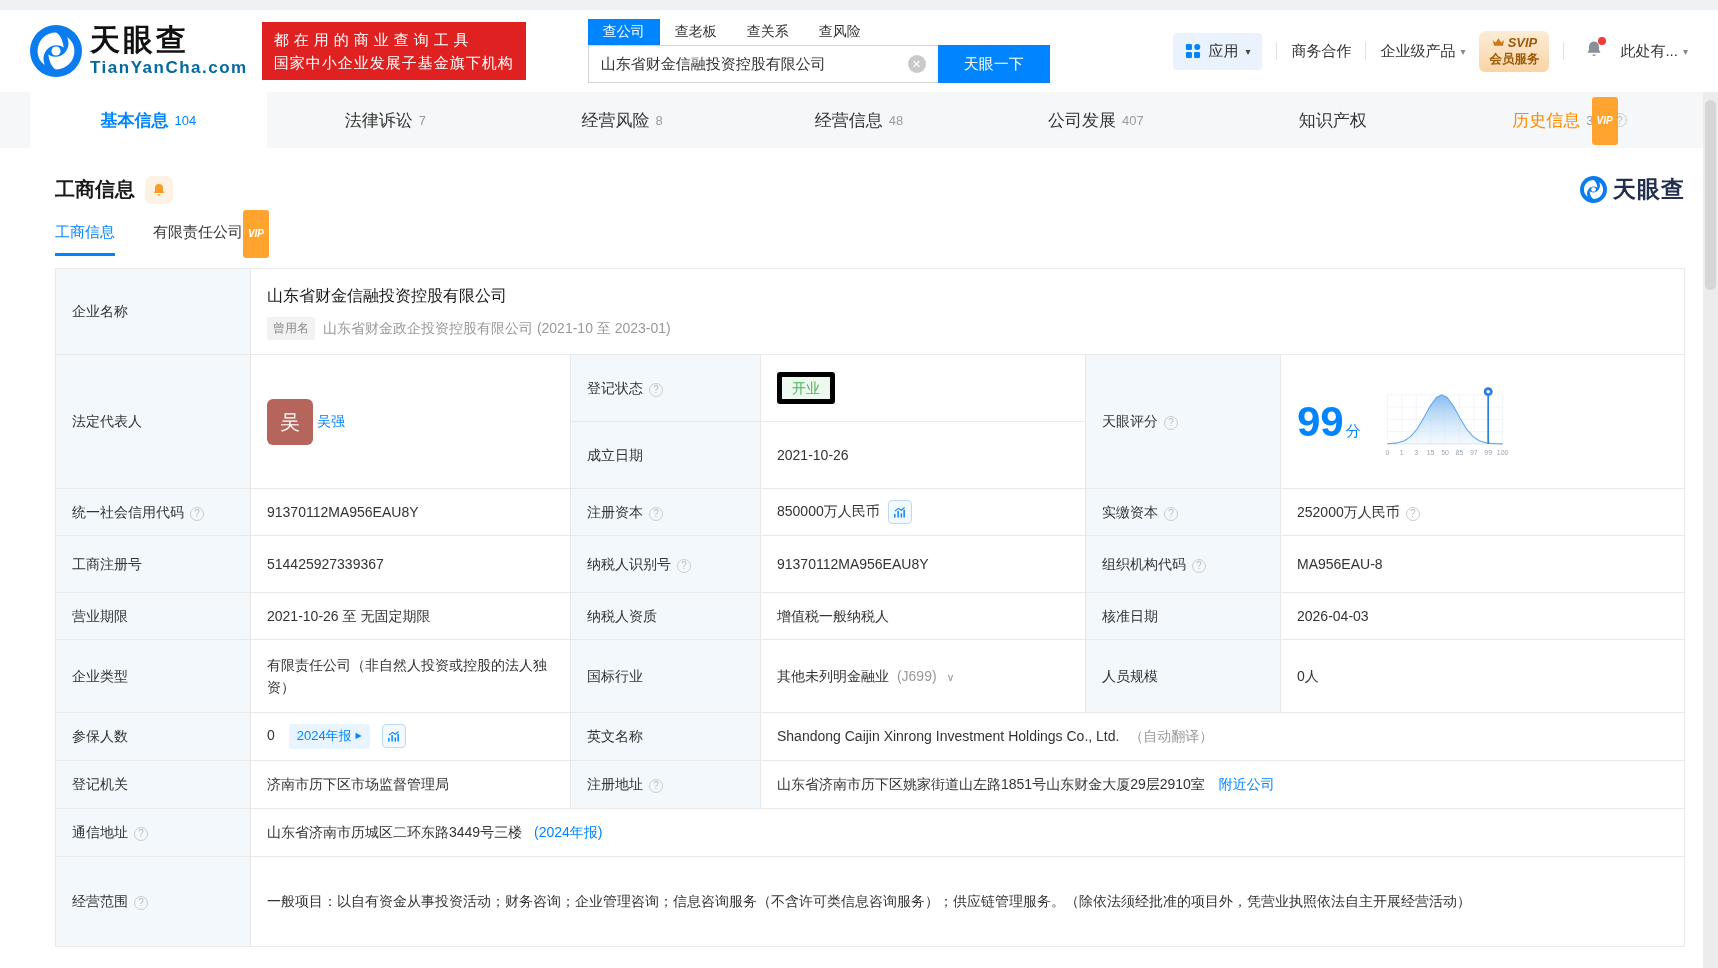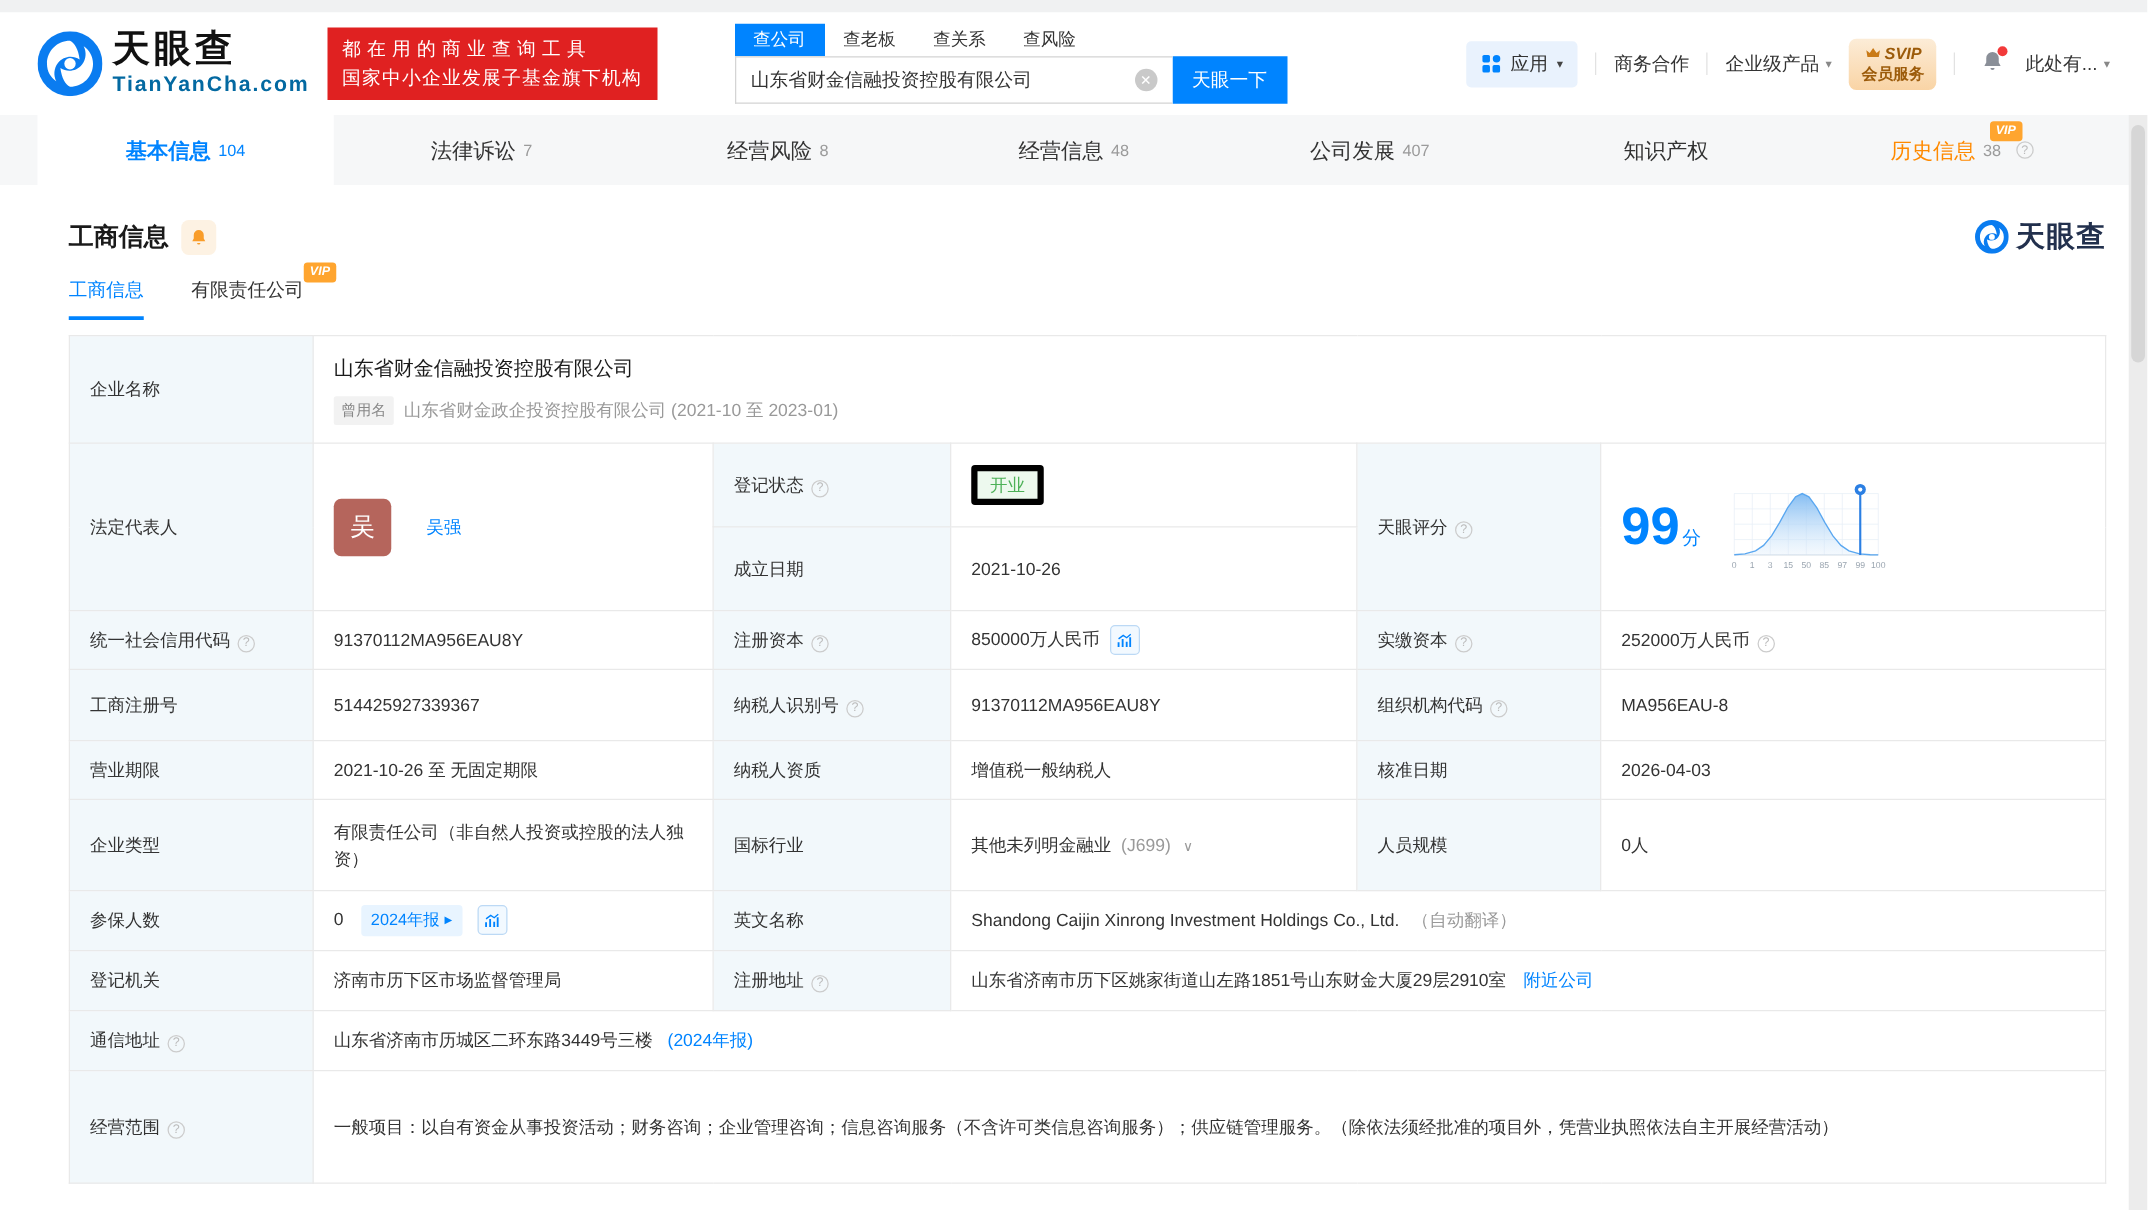--- a/index.html
+++ b/index.html
@@ -27,21 +27,21 @@
   .search-tab.active { background:#0084ff; color:#fff; }
   .search-row { display:flex; }
   .input-wrap { position:relative; }
   .search-input {
     width:350px; height:38px; border:1px solid #d4d4d4; border-right:none;
     padding:0 40px 0 12px; font-size:15px; color:#333; outline:none;
     font-family:"Liberation Sans","DejaVu Sans",sans-serif;
   }
   .clear-btn { position:absolute; right:12px; top:10px; width:18px; height:18px; border-radius:50%;
     background:#c9c9c9; color:#fff; font-size:11px; display:flex; align-items:center; justify-content:center; cursor:pointer; }
-  .search-btn { width:92px; height:38px; background:#0084ff; color:#fff; font-size:15px; border:none; cursor:pointer;
+  .search-btn { width:112px; height:38px; background:#0084ff; color:#fff; font-size:15px; border:none; cursor:pointer;
     font-family:Liberation Sans, sans-serif; }
 
   .nav { margin-left:auto; display:flex; align-items:center; }
   .apps-chip { display:flex; align-items:center; gap:7px; background:#e9f2fd; border-radius:4px; padding:9px 12px; font-size:15px; color:#333; cursor:pointer; }
   .caret { font-size:10px; color:#888; }
   .nav-divider { width:1px; height:18px; background:#e2e2e2; margin:0 14px; }
   .nav-item { font-size:15px; color:#333; cursor:pointer; display:flex; align-items:center; gap:5px; }
   .svip { margin-left:14px; background:linear-gradient(180deg,#fcecd7,#f9d4a5); border-radius:6px; padding:4px 10px; text-align:center; cursor:pointer; }
   .svip .s1 { font-size:13px; font-weight:bold; font-style:italic; color:#9c5b0a; display:flex; align-items:center; gap:3px; justify-content:center; }
   .svip .s2 { font-size:12.5px; font-weight:bold; color:#9c5b0a; margin-top:1px; }
@@ -49,21 +49,21 @@
   .bell-dot { position:absolute; top:-2px; right:-2px; width:8px; height:8px; border-radius:50%; background:#f23a3a; }
 
   
   .tabbar { height:56px; background:#f6f7f8; display:flex; padding:0 30px; }
   .tab { flex:1; display:flex; align-items:center; justify-content:center; gap:6px; font-size:17px; color:#333; cursor:pointer; position:relative; }
   .tab .count { font-size:13px; color:#9b9b9b; }
   .tab.active { background:#fff; color:#0084ff; font-weight:bold; }
   .tab.active .count { color:#0084ff; font-weight:normal; }
   .tab.orange { color:#ff8a00; }
   .vip-badge { background:#ffa52f; color:#fff; font-size:10px; font-weight:bold; font-style:italic;
-    padding:1px 5px; border-radius:3px; line-height:1.4; }
+    padding:17px 5px; border-radius:3px; line-height:1.4; }
   .tab .vip-badge { position:absolute; top:5px; left:calc(50% + 22px); }
   .help { display:inline-flex; align-items:center; justify-content:center; width:14px; height:14px;
     border:1px solid #ccc; border-radius:50%; color:#bbb; font-size:10px; margin-left:6px; cursor:pointer; flex:none; }
 
   
   .content { padding:0 33px 0 55px; }
   .title-row { display:flex; align-items:center; margin-top:26px; }
   .section-title { font-size:20px; font-weight:bold; color:#1a1a1a; }
   .bell-chip { width:28px; height:28px; background:#fdf2e3; border-radius:6px; margin-left:10px;
     display:flex; align-items:center; justify-content:center; cursor:pointer; }
@@ -88,21 +88,21 @@
   table.info { width:100%; border-collapse:collapse; table-layout:fixed; margin-top:12px; }
   table.info td { border:1px solid #e9e9e9; padding:10px 16px; font-size:14px; color:#333; vertical-align:middle; line-height:1.6; }
   td.lbl { background:#f2f8fb; }
   .co-name { font-size:16px; color:#1a1a1a; }
   .former { margin-top:8px; color:#999; display:flex; gap:8px; }
   .former-tag { background:#f2f2f2; color:#888; font-size:12px; padding:2px 6px; border-radius:2px; flex:none; }
   .rep-cell { display:flex; align-items:center; }
   .avatar { width:46px; height:46px; border-radius:6px; background:#b5655c; color:#fff; font-size:20px;
     display:flex; align-items:center; justify-content:center; flex:none; }
   a.link, .link { color:#0084ff; text-decoration:none; cursor:pointer; }
-  .rep-name { margin-left:28px; }
+  .rep-name { margin-left:4px; }
   .tag-green { display:inline-block; background:#edf9ee; border:5px solid #000000; color:#4db158;
     padding:0 10px; border-radius:3px; font-size:14px; }
   .gray { color:#999; }
   .chart-icon-box { display:inline-flex; align-items:center; justify-content:center; width:24px; height:24px;
     border:1px solid #bcd9f5; background:#f2f9ff; border-radius:4px; margin-left:8px; vertical-align:middle; cursor:pointer; }
   .report-tag { display:inline-flex; align-items:center; gap:4px; background:#e8f4ff; color:#0084ff;
     font-size:13px; padding:2px 8px; border-radius:3px; margin-left:10px; cursor:pointer; }
   .report-tag .play { font-size:8px; }
   .chev { color:#999; font-size:11px; margin-left:6px; cursor:pointer; }
   .score-cell-inner { display:flex; align-items:center; gap:20px; }

